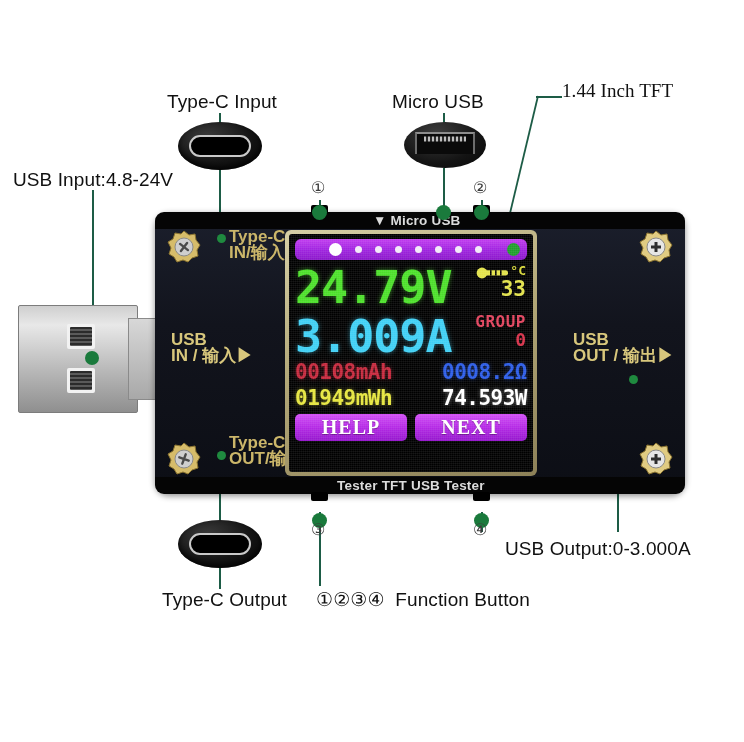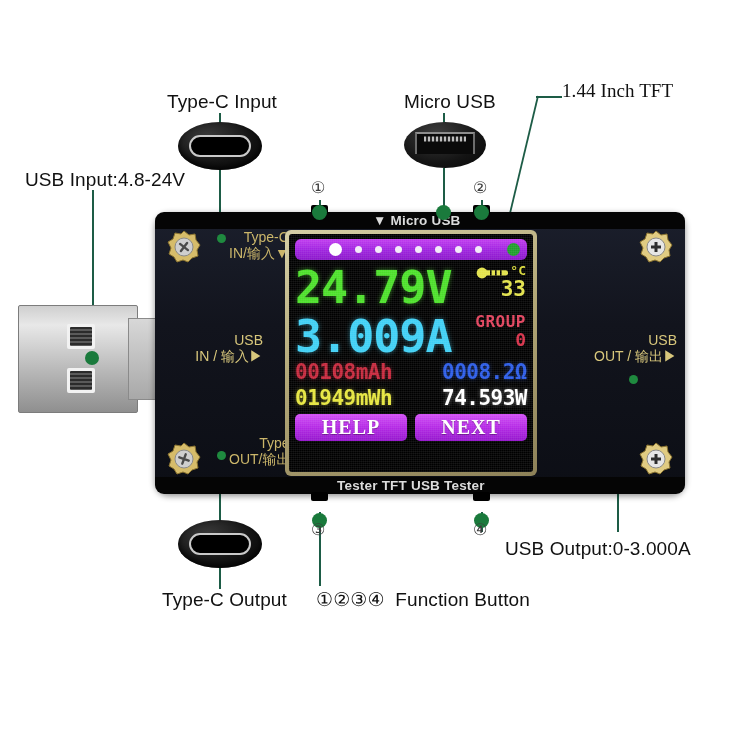--- a/index.html
+++ b/index.html
@@ -151,25 +151,25 @@
   
   .screw {
     position: absolute;
     width: 34px; height: 34px;
   }
 
   
   .dev-text {
     position: absolute;
     color: #cbb66a;
-    font-size: 14px;
-    font-weight: normal;
+    font-size: 17px;
+    font-weight: bold;
     line-height: 16px;
     white-space: nowrap;
-    text-align: right;
+    text-align: left;
   }
   .dev-text.gold2 { color: #d8c77c; }
 
   .dev-led {
     position: absolute;
     width: 9px; height: 9px;
     border-radius: 50%;
     background: #1f8a3f;
   }
 
@@ -324,23 +324,23 @@
     justify-content: center;
     letter-spacing: 1px;
     text-shadow: 0 1px 1px rgba(0,0,0,.35);
   }
 </style>
 </head>
 <body>
 
 <div class="stage">
 
-  <div class="callout" style="left:13px; top:168px;margin-left:12px;">USB Input:4.8-24V</div>
+  <div class="callout" style="left:13px; top:168px;">USB Input:4.8-24V</div>
   <div class="callout" style="left:167px; top:90px;">Type-C Input</div>
-  <div class="callout" style="left:392px; top:90px;margin-left:12px;">Micro USB</div>
+  <div class="callout" style="left:392px; top:90px;">Micro USB</div>
   <div class="callout" style="left:562px; top:79px;font-family:Liberation Serif, serif;">1.44 Inch TFT</div>
   <div class="callout" style="left:162px; top:588px;">Type-C Output</div>
   <div class="callout" style="left:316px; top:588px;">①②③④  Function Button</div>
   <div class="callout" style="left:505px; top:537px;">USB Output:0-3.000A</div>
 
   <div class="leader v" style="left:92px; top:190px; height:138px;"></div>
 
   <div class="leader v" style="left:219px; top:113px; height:20px;"></div>
 
   <div class="leader v" style="left:219px; top:170px; height:57px;"></div>

